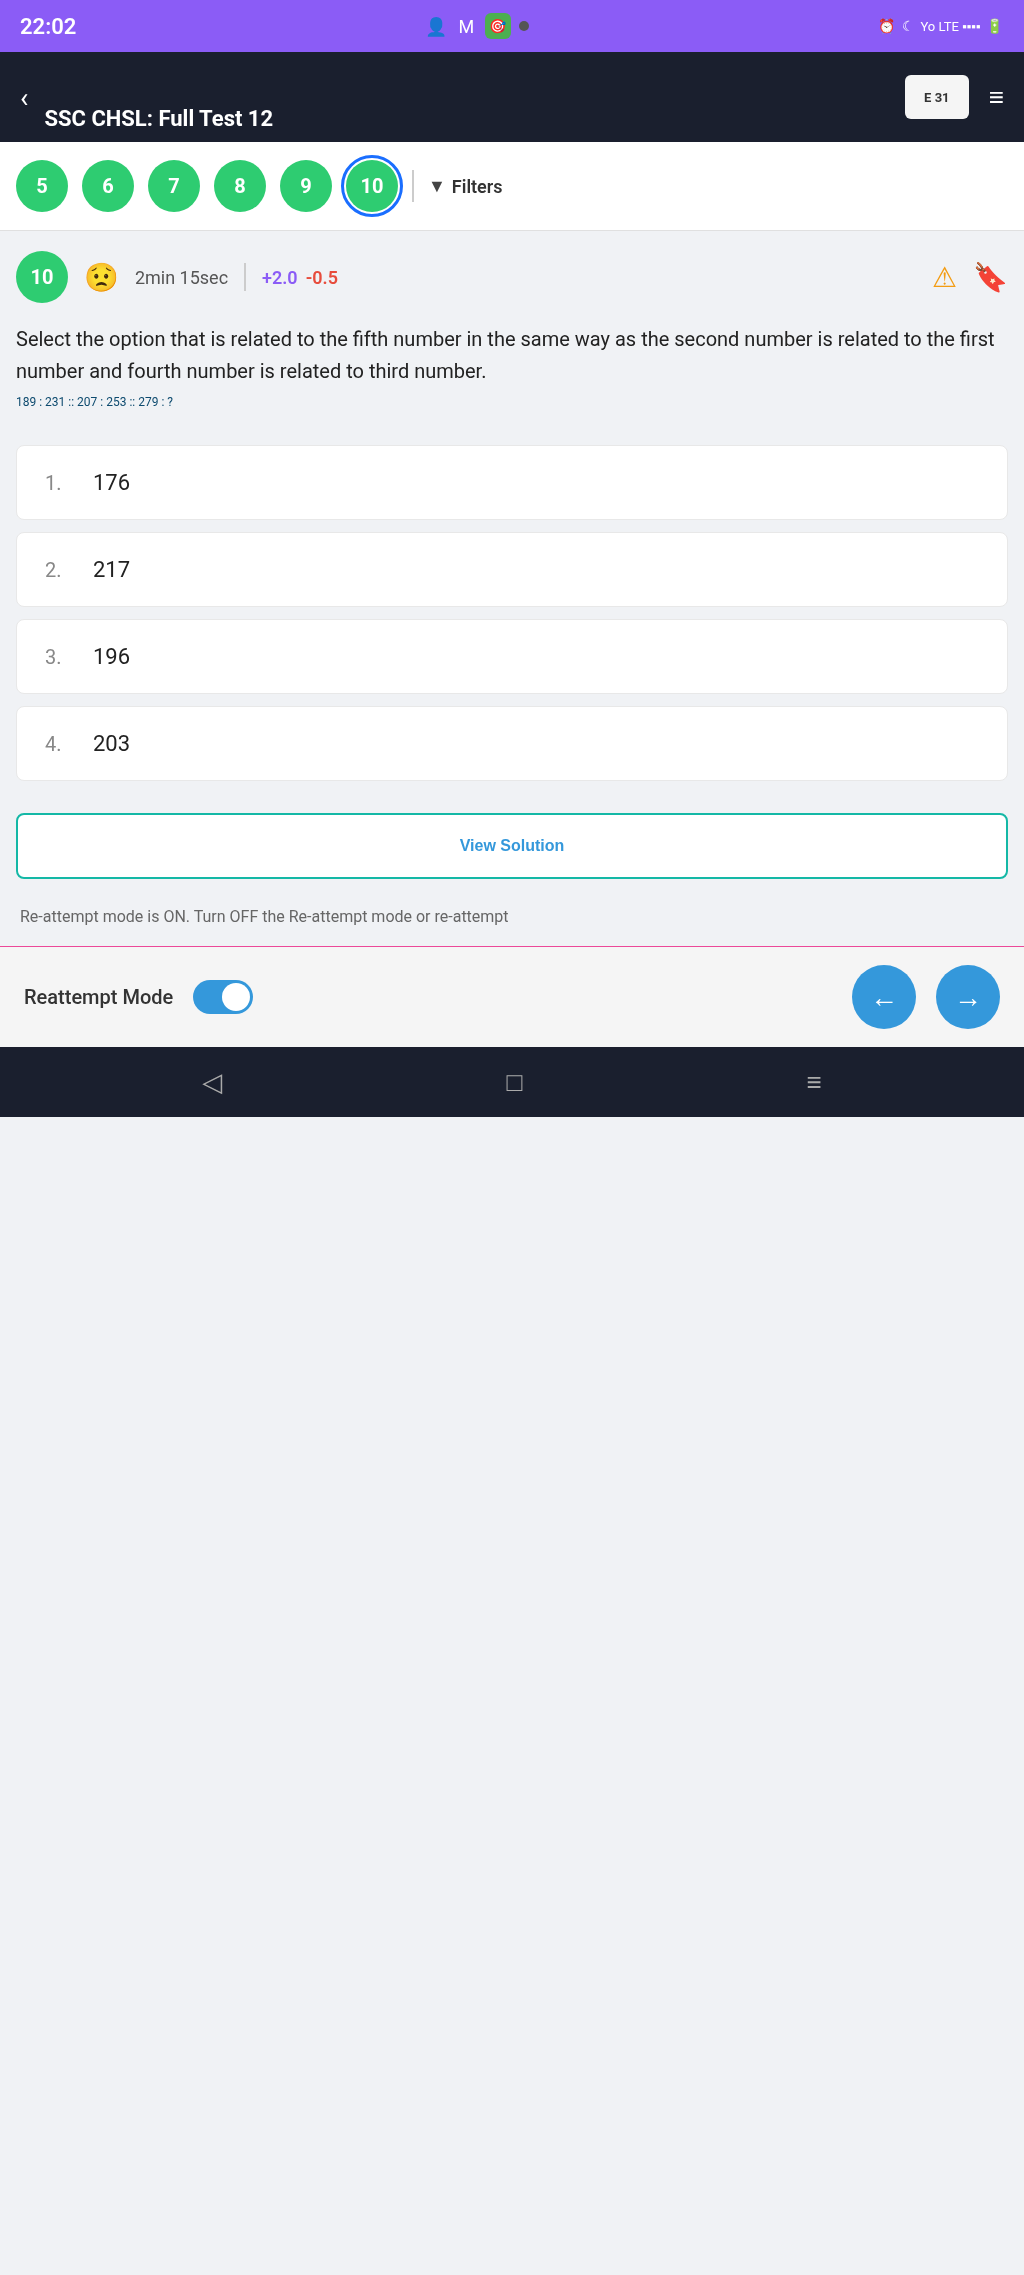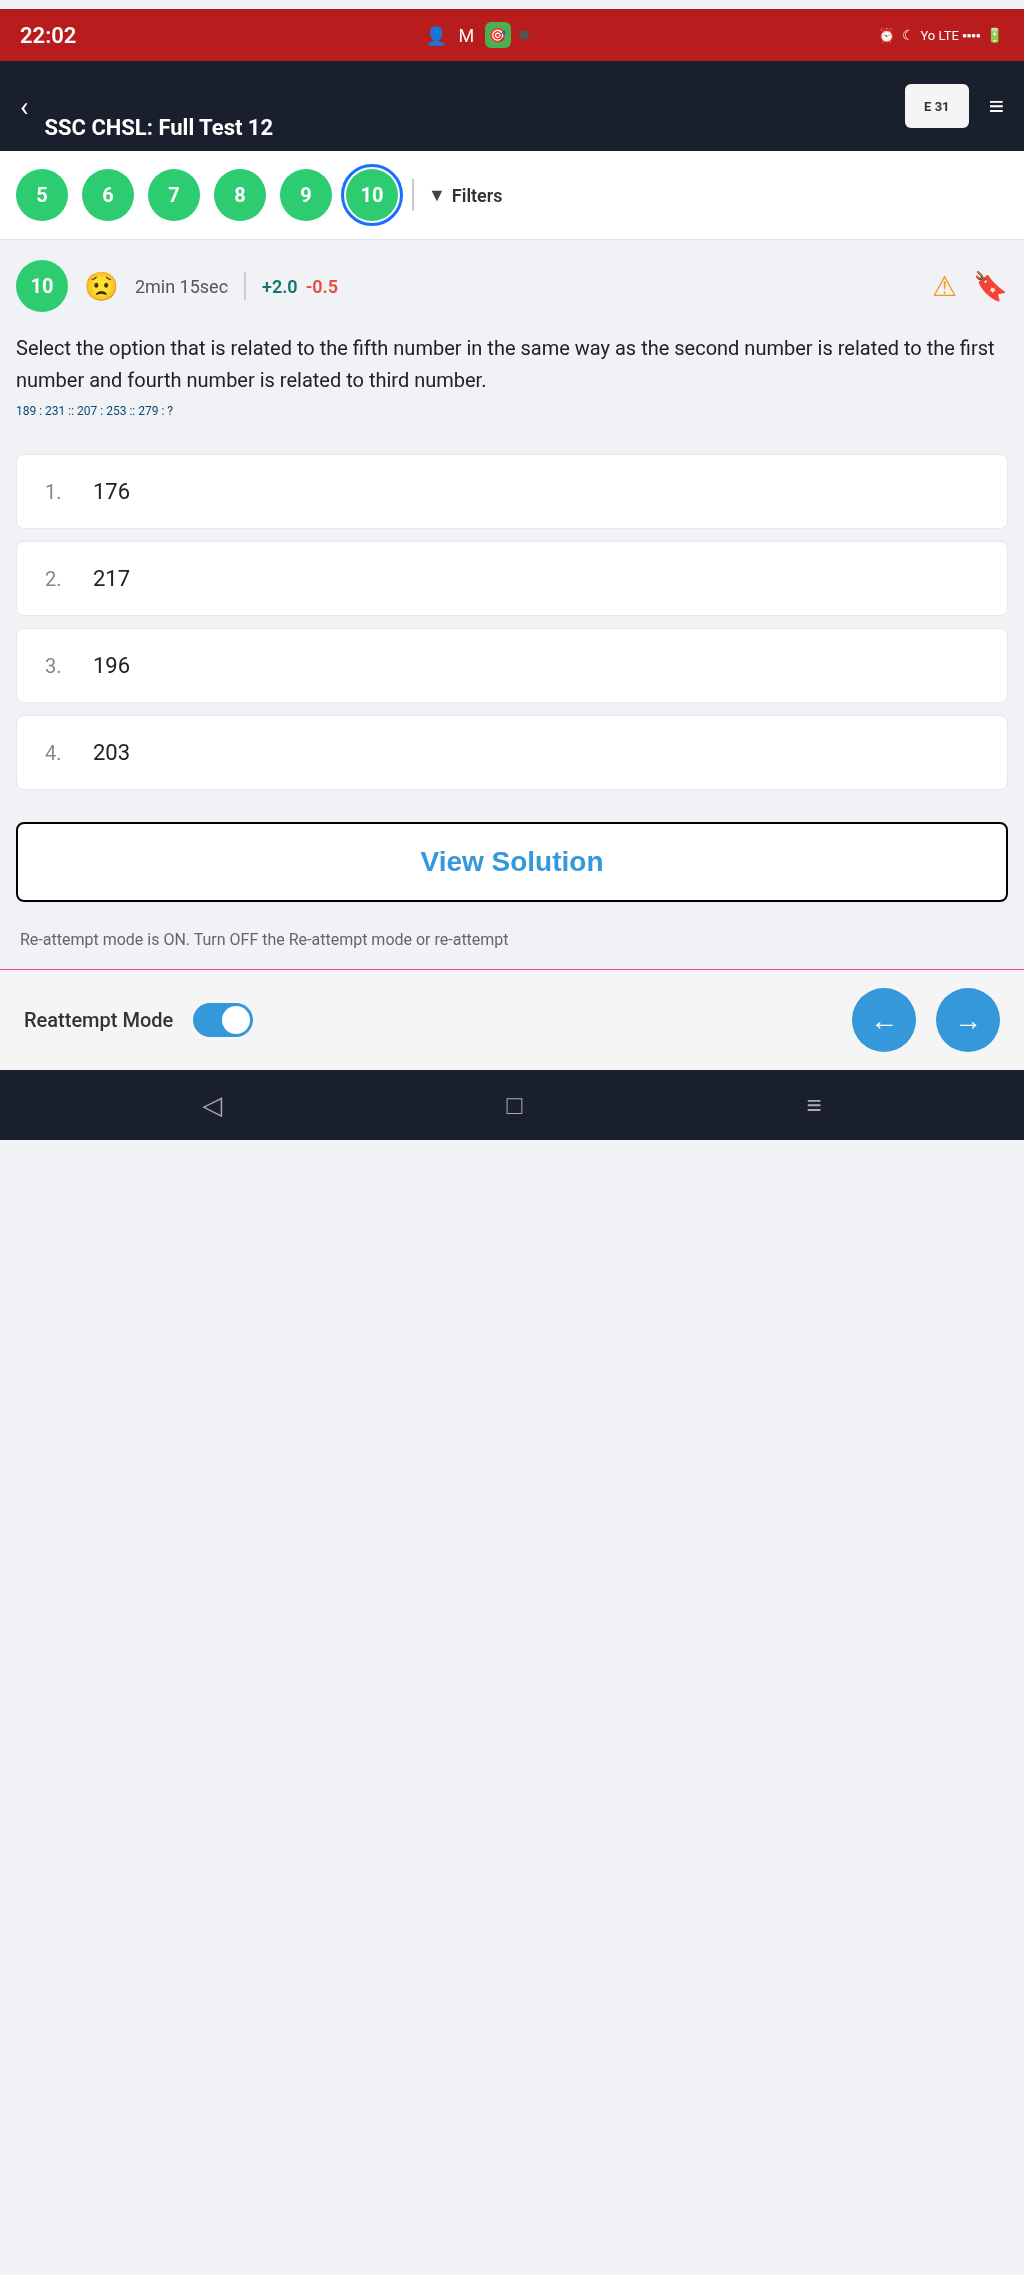--- a/index.html
+++ b/index.html
@@ -7,28 +7,27 @@
     body {
       font-family: -apple-system, BlinkMacSystemFont, 'Segoe UI', Roboto, sans-serif;
       background: #f0f2f5;
       width: 1024px;
       min-height: 2275px;
       overflow-x: hidden;
     }
 
     
     .status-bar {
-      background: #b91c1c;
+      background: #8b5cf6;
       color: white;
       display: flex;
       justify-content: space-between;
       align-items: center;
       padding: 0 20px;
       height: 52px;
-      margin-top: 9px;
     }
     .status-time {
       font-size: 22px;
       font-weight: 600;
     }
     .status-icons {
       display: flex;
       align-items: center;
       gap: 8px;
     }
@@ -192,21 +191,21 @@
       height: 28px;
       background: #ccc;
     }
     .q-marks {
       display: flex;
       gap: 8px;
       font-size: 18px;
       font-weight: 600;
     }
     .q-marks-positive {
-      color: #0f766e;
+      color: #8b5cf6;
     }
     .q-marks-negative {
       color: #e74c3c;
     }
     .q-meta-right {
       margin-left: auto;
       display: flex;
       align-items: center;
       gap: 16px;
     }
@@ -260,24 +259,24 @@
     }
 
     
     .view-solution-section {
       background: #f0f2f5;
       padding: 16px;
     }
     .view-solution-btn {
       width: 100%;
       background: white;
-      border: 2px solid #000000;
+      border: 2px solid #14b8a6;
       border-radius: 8px;
       padding: 22px;
-      font-size: 28px;
+      font-size: 16px;
       color: #3498db;
       font-weight: 600;
       cursor: pointer;
       text-align: center;
     }
 
     
     .reattempt-notice {
       background: #f0f2f5;
       padding: 12px 20px 20px;

